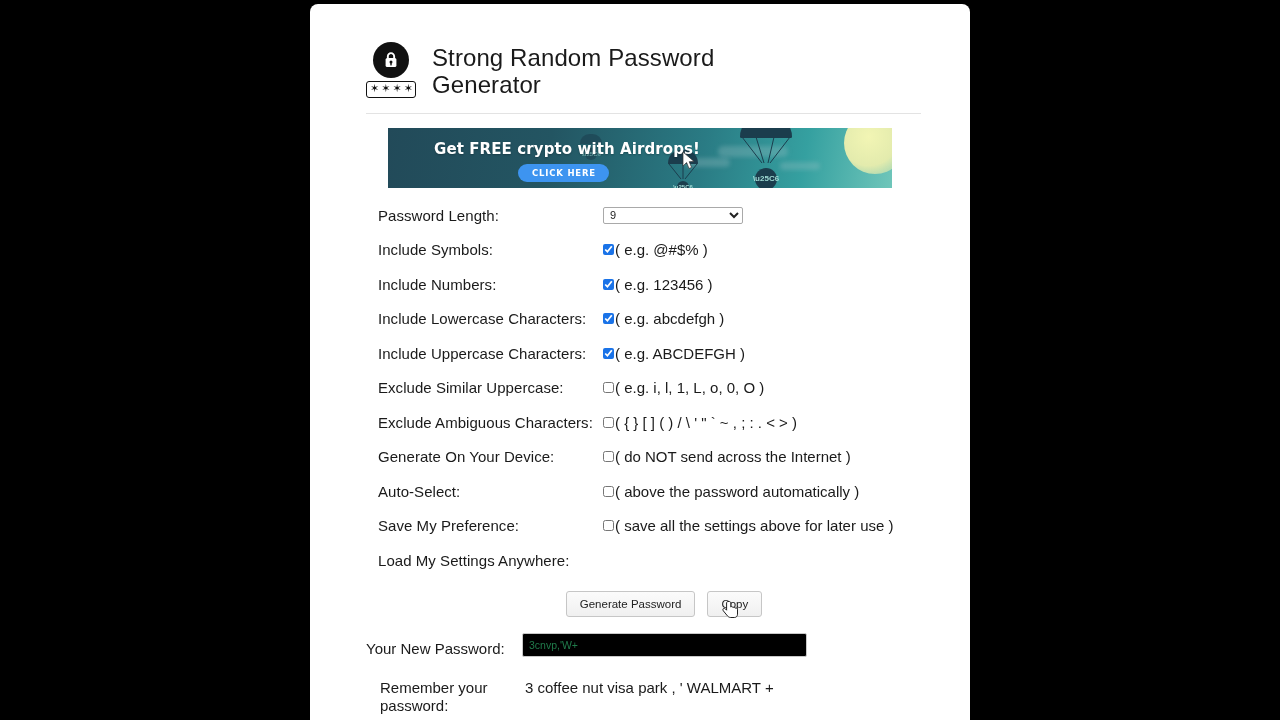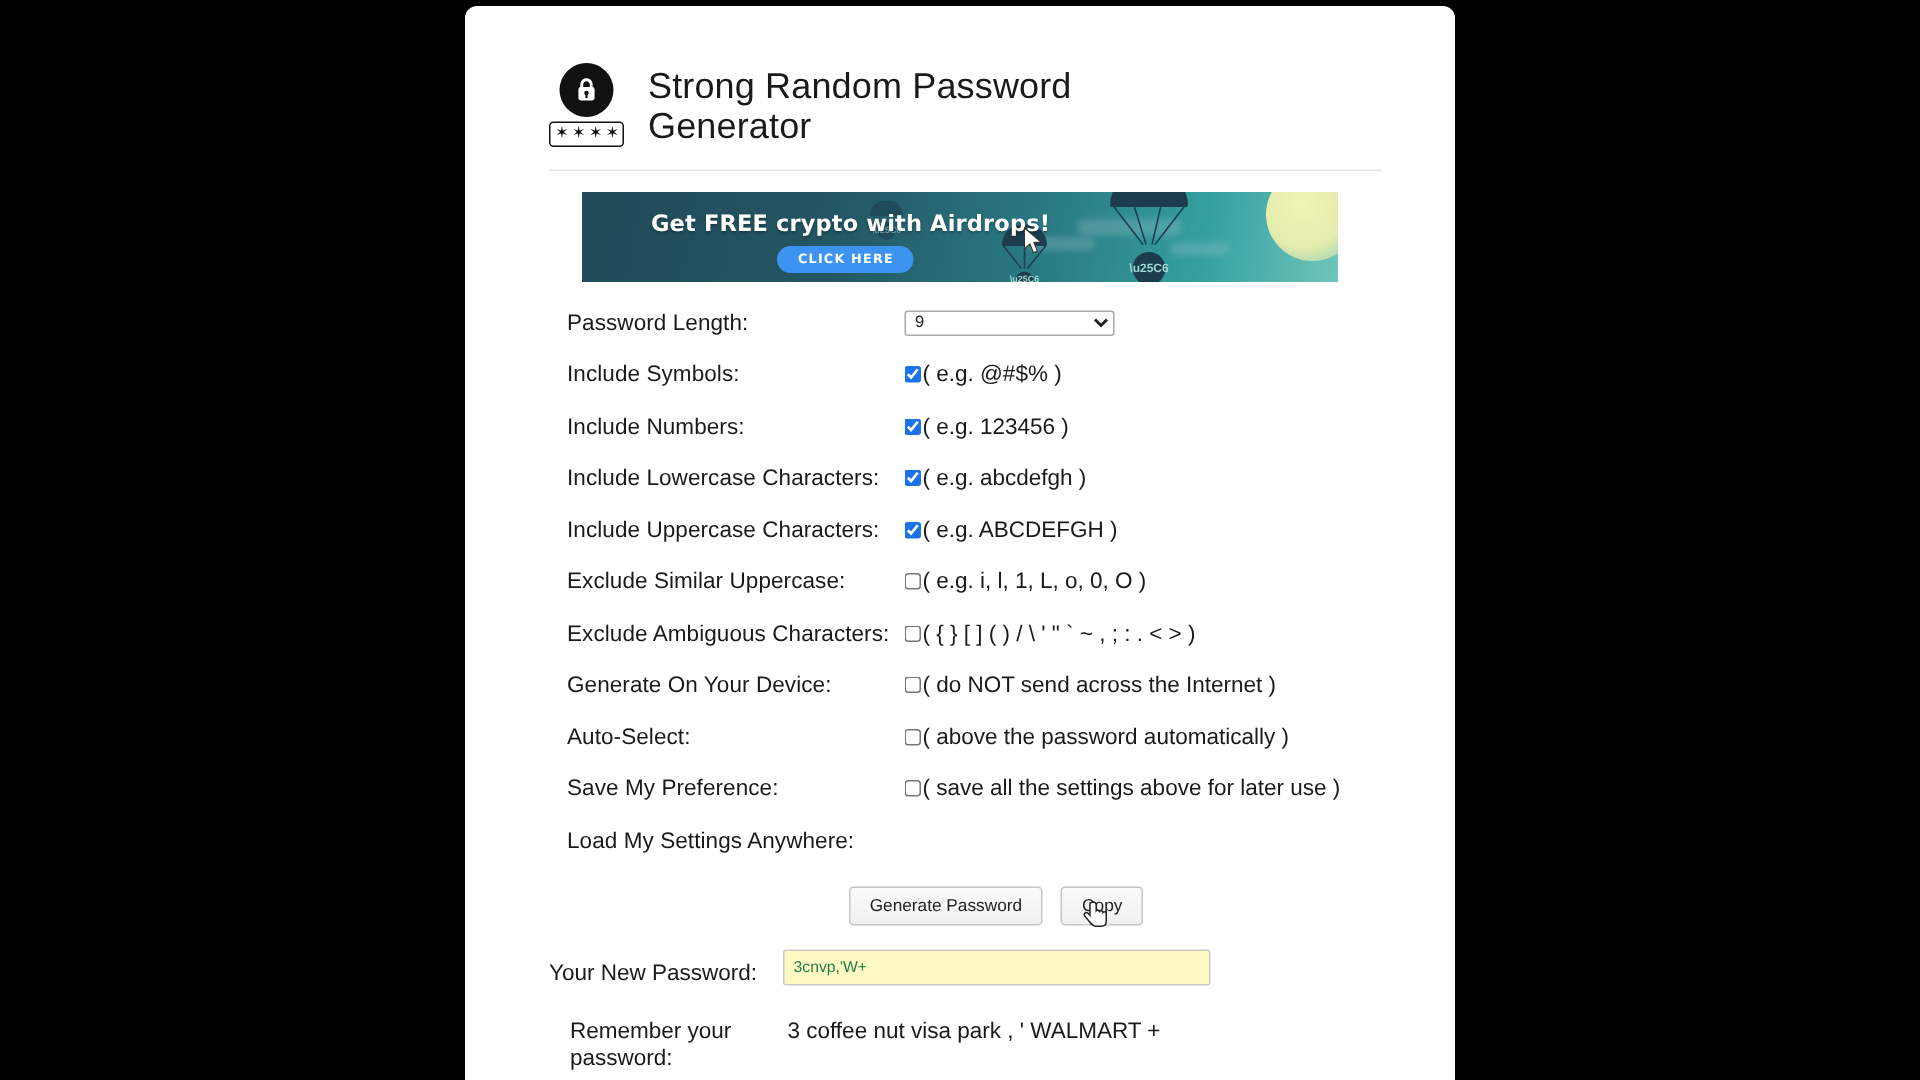--- a/index.html
+++ b/index.html
@@ -197,21 +197,21 @@
   }
   input.pwd {
     width: 285px;
     height: 24px;
     border: 1px solid #c9c9c9;
     border-radius: 2px;
     font-size: 10.5px;
     color: #207b4b;
     padding: 0 6px;
     font-family: "Liberation Sans", sans-serif;
-    background: #fef9c3;
+    background: #000000;
   }
   .memrow {
     display: flex;
     align-items: flex-start;
     margin: 22px 0 0 70px;
   }
   .memrow .mlbl {
     width: 145px;
     font-size: 15px;
     color: #1a1a1a;

